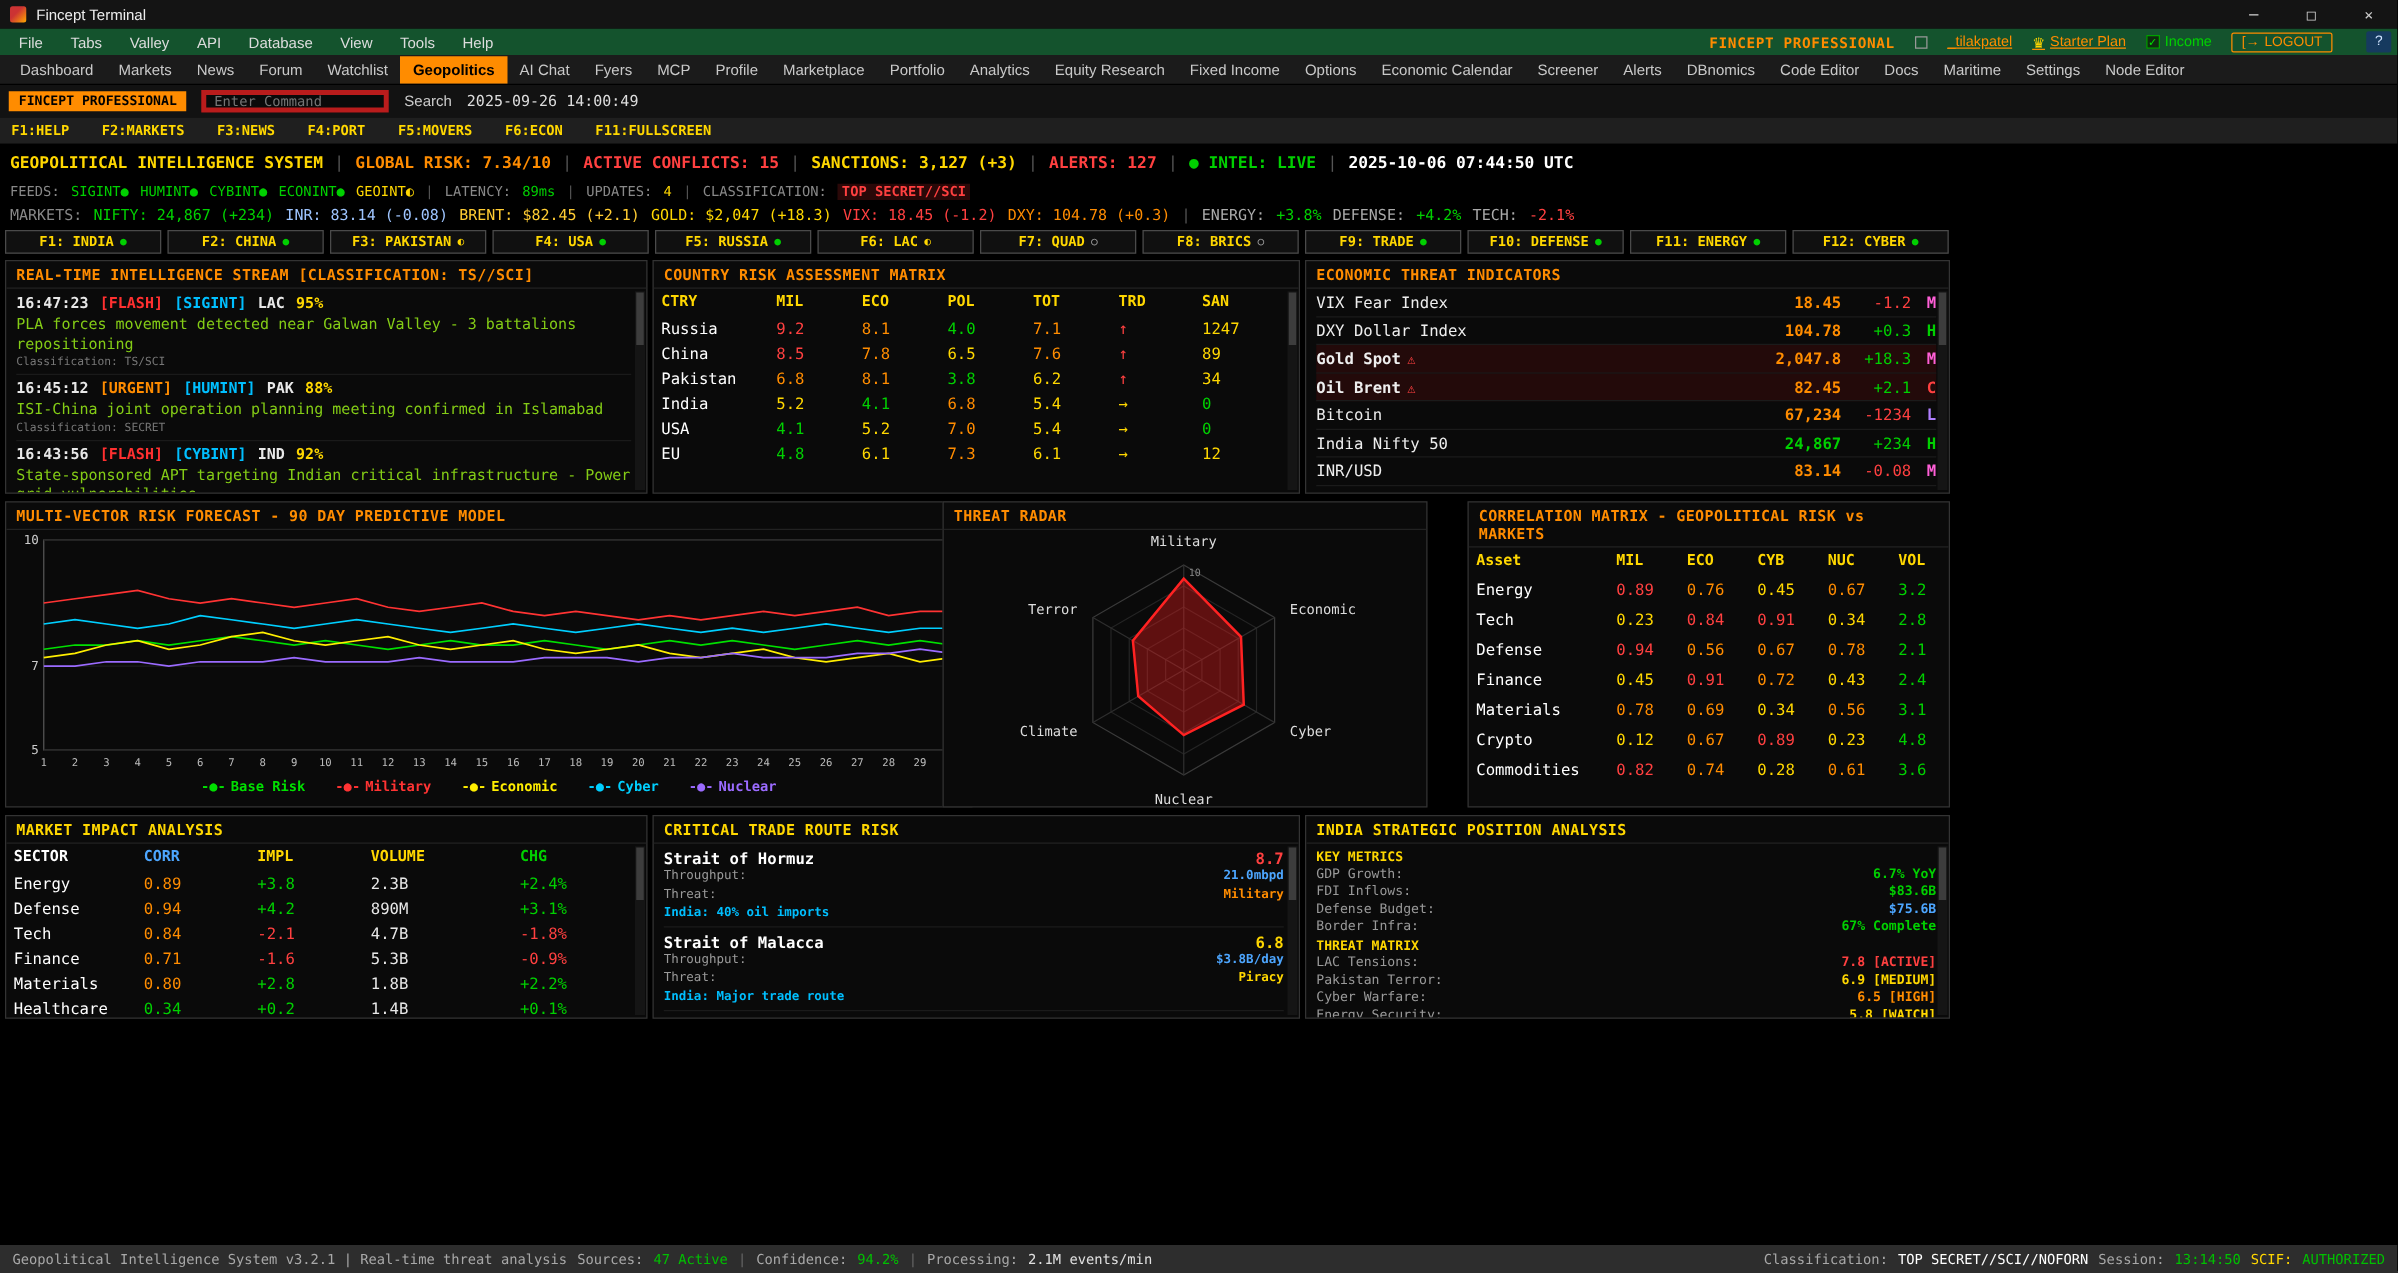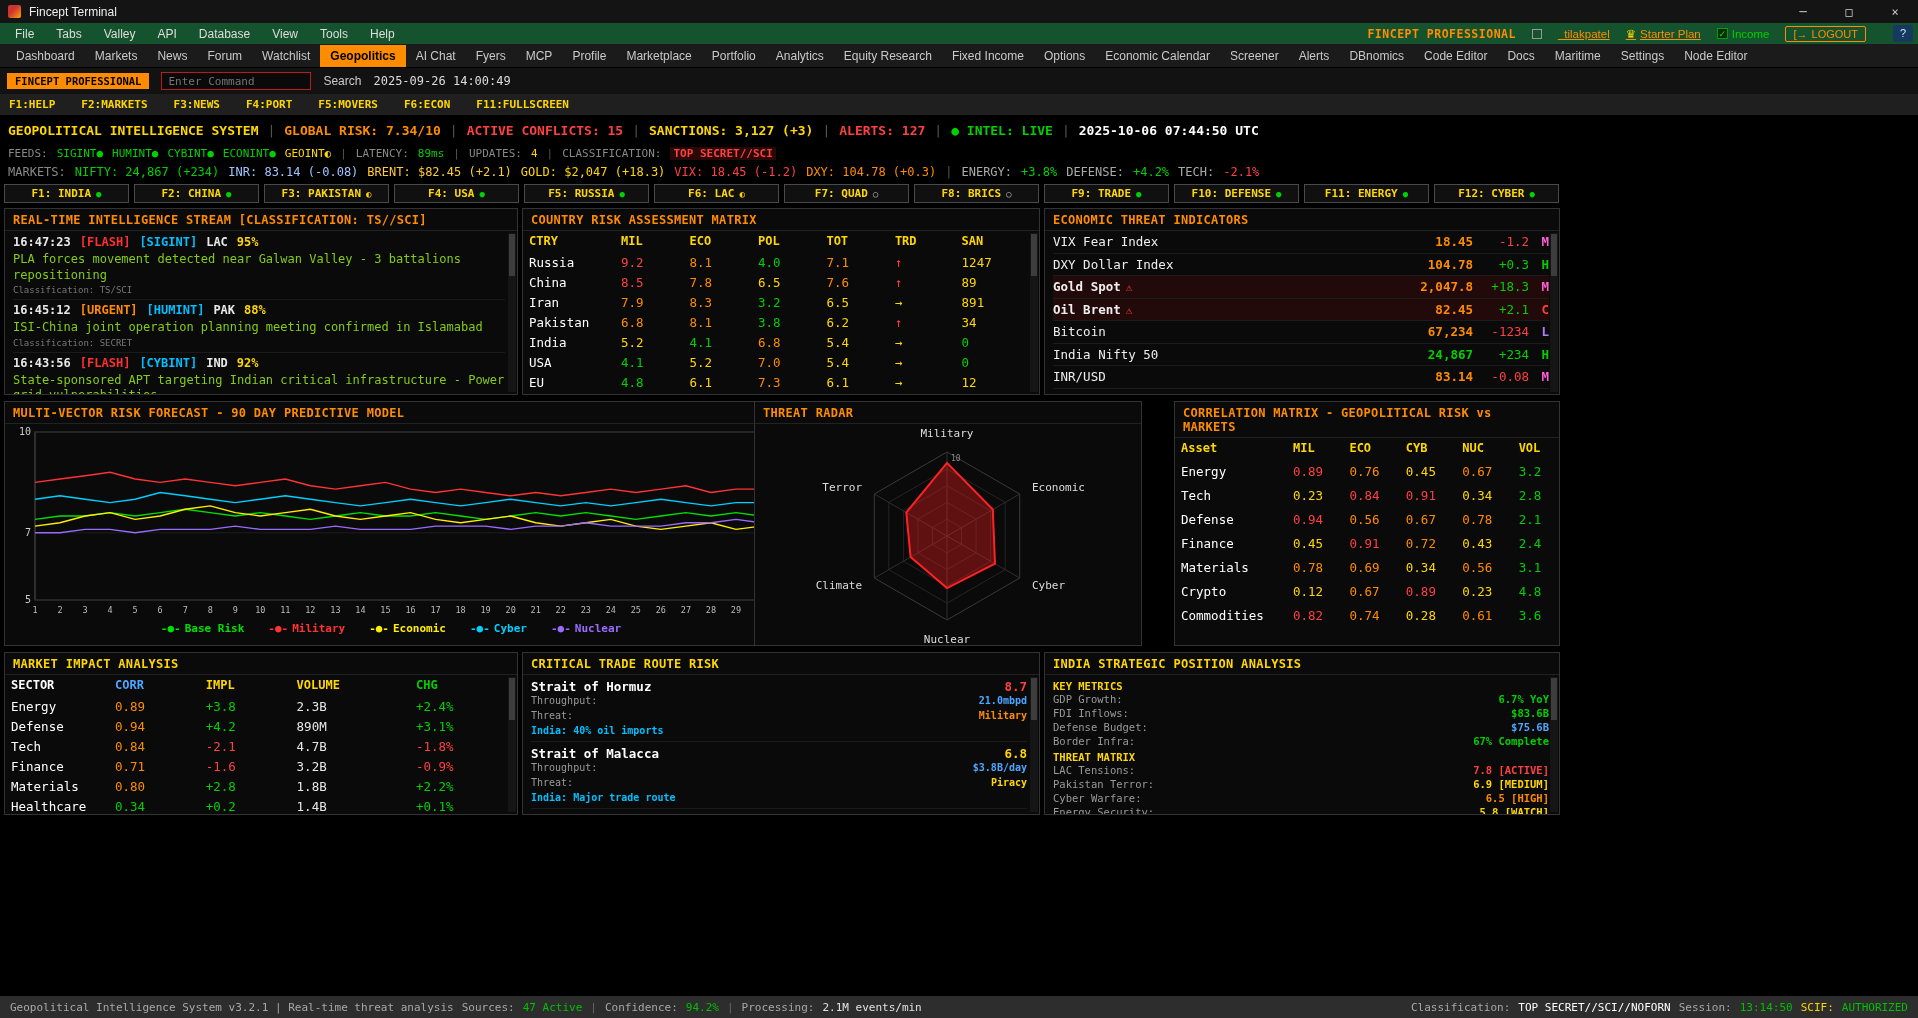--- a/index.html
+++ b/index.html
@@ -28,21 +28,21 @@
   .help-btn{position:absolute;right:5px;top:2px;width:20px;height:17px;background:#163a5f;color:#cfe3ff;text-align:center;font-size:11px;line-height:17px;border-radius:2px;}
 
   
   .navbar{height:24px;background:#1b1b1b;display:flex;align-items:center;padding-left:6px;white-space:nowrap;overflow:hidden;font-family:"Liberation Sans",sans-serif;flex:0 0 auto;border-bottom:1px solid #000;}
   .nav-tab{padding:4px 10px;color:#c9c9c9;font-size:12px;}
   .nav-tab.active{background:#ff8c00;color:#000;font-weight:bold;}
 
   
   .cmdbar{height:26px;background:#121212;display:flex;align-items:center;gap:12px;padding-left:7px;flex:0 0 auto;}
   .cmd-badge{background:#ff8c00;color:#000;font-weight:bold;font-size:10.5px;padding:2px 8px;}
-  .cmd-input{background:#0a0a0a;border:1px solid #b91c1c;color:#bbb;width:150px;height:18px;font:11px "DejaVu Sans Mono",monospace;padding:0 6px;}
+  .cmd-input{background:#0a0a0a;border:4px solid #b91c1c;color:#bbb;width:150px;height:18px;font:11px "DejaVu Sans Mono",monospace;padding:0 6px;}
   .cmd-search{color:#ccc;font-size:12px;font-family:"Liberation Sans",sans-serif;}
   .cmd-time{color:#ddd;font-size:12px;}
 
   
   .fkeybar{height:21px;background:#1f1f1f;display:flex;align-items:center;gap:26px;padding-left:9px;flex:0 0 auto;}
   .fkey-item{color:#ffd700;font-size:11px;font-weight:bold;}
 
   
   .hline{display:flex;align-items:center;gap:9px;padding-left:8px;background:#000;flex:0 0 auto;white-space:nowrap;}
   .hline1{height:30px;font-size:13px;}
@@ -388,29 +388,20 @@
               <td style="color: rgb(255, 215, 0);">1247</td>
             </tr>
             <tr>
               <td style="color: rgb(255, 255, 255);">China</td>
               <td style="color: rgb(255, 64, 64);">8.5</td>
               <td style="color: rgb(255, 140, 0);">7.8</td>
               <td style="color: rgb(255, 215, 0);">6.5</td>
               <td style="color: rgb(255, 140, 0);">7.6</td>
               <td style="color: rgb(255, 64, 64);">↑</td>
               <td style="color: rgb(255, 215, 0);">89</td>
-            </tr>
-            <tr>
-              <td style="color: rgb(255, 255, 255);">Iran</td>
-              <td style="color: rgb(255, 140, 0);">7.9</td>
-              <td style="color: rgb(255, 140, 0);">8.3</td>
-              <td style="color: rgb(0, 208, 0);">3.2</td>
-              <td style="color: rgb(255, 215, 0);">6.5</td>
-              <td style="color: rgb(255, 215, 0);">→</td>
-              <td style="color: rgb(255, 215, 0);">891</td>
             </tr>
             <tr>
               <td style="color: rgb(255, 255, 255);">Pakistan</td>
               <td style="color: rgb(255, 140, 0);">6.8</td>
               <td style="color: rgb(255, 140, 0);">8.1</td>
               <td style="color: rgb(0, 208, 0);">3.8</td>
               <td style="color: rgb(255, 215, 0);">6.2</td>
               <td style="color: rgb(255, 64, 64);">↑</td>
               <td style="color: rgb(255, 215, 0);">34</td>
             </tr>
@@ -703,21 +694,21 @@
               <td style="color: rgb(255, 255, 255);">Tech</td>
               <td style="color: rgb(255, 140, 0);">0.84</td>
               <td style="color: rgb(255, 64, 64);">-2.1</td>
               <td style="color: rgb(232, 232, 232);">4.7B</td>
               <td style="color: rgb(255, 64, 64);">-1.8%</td>
             </tr>
             <tr>
               <td style="color: rgb(255, 255, 255);">Finance</td>
               <td style="color: rgb(255, 140, 0);">0.71</td>
               <td style="color: rgb(255, 64, 64);">-1.6</td>
-              <td style="color: rgb(232, 232, 232);">3.2B</td>
+              <td style="color: rgb(232, 232, 232);">5.3B</td>
               <td style="color: rgb(255, 64, 64); margin-left: 16px;">-0.9%</td>
             </tr>
             <tr>
               <td style="color: rgb(255, 255, 255);">Materials</td>
               <td style="color: rgb(255, 140, 0);">0.80</td>
               <td style="color: rgb(0, 208, 0);">+2.8</td>
               <td style="color: rgb(232, 232, 232);">1.8B</td>
               <td style="color: rgb(0, 208, 0);">+2.2%</td>
             </tr>
             <tr>

